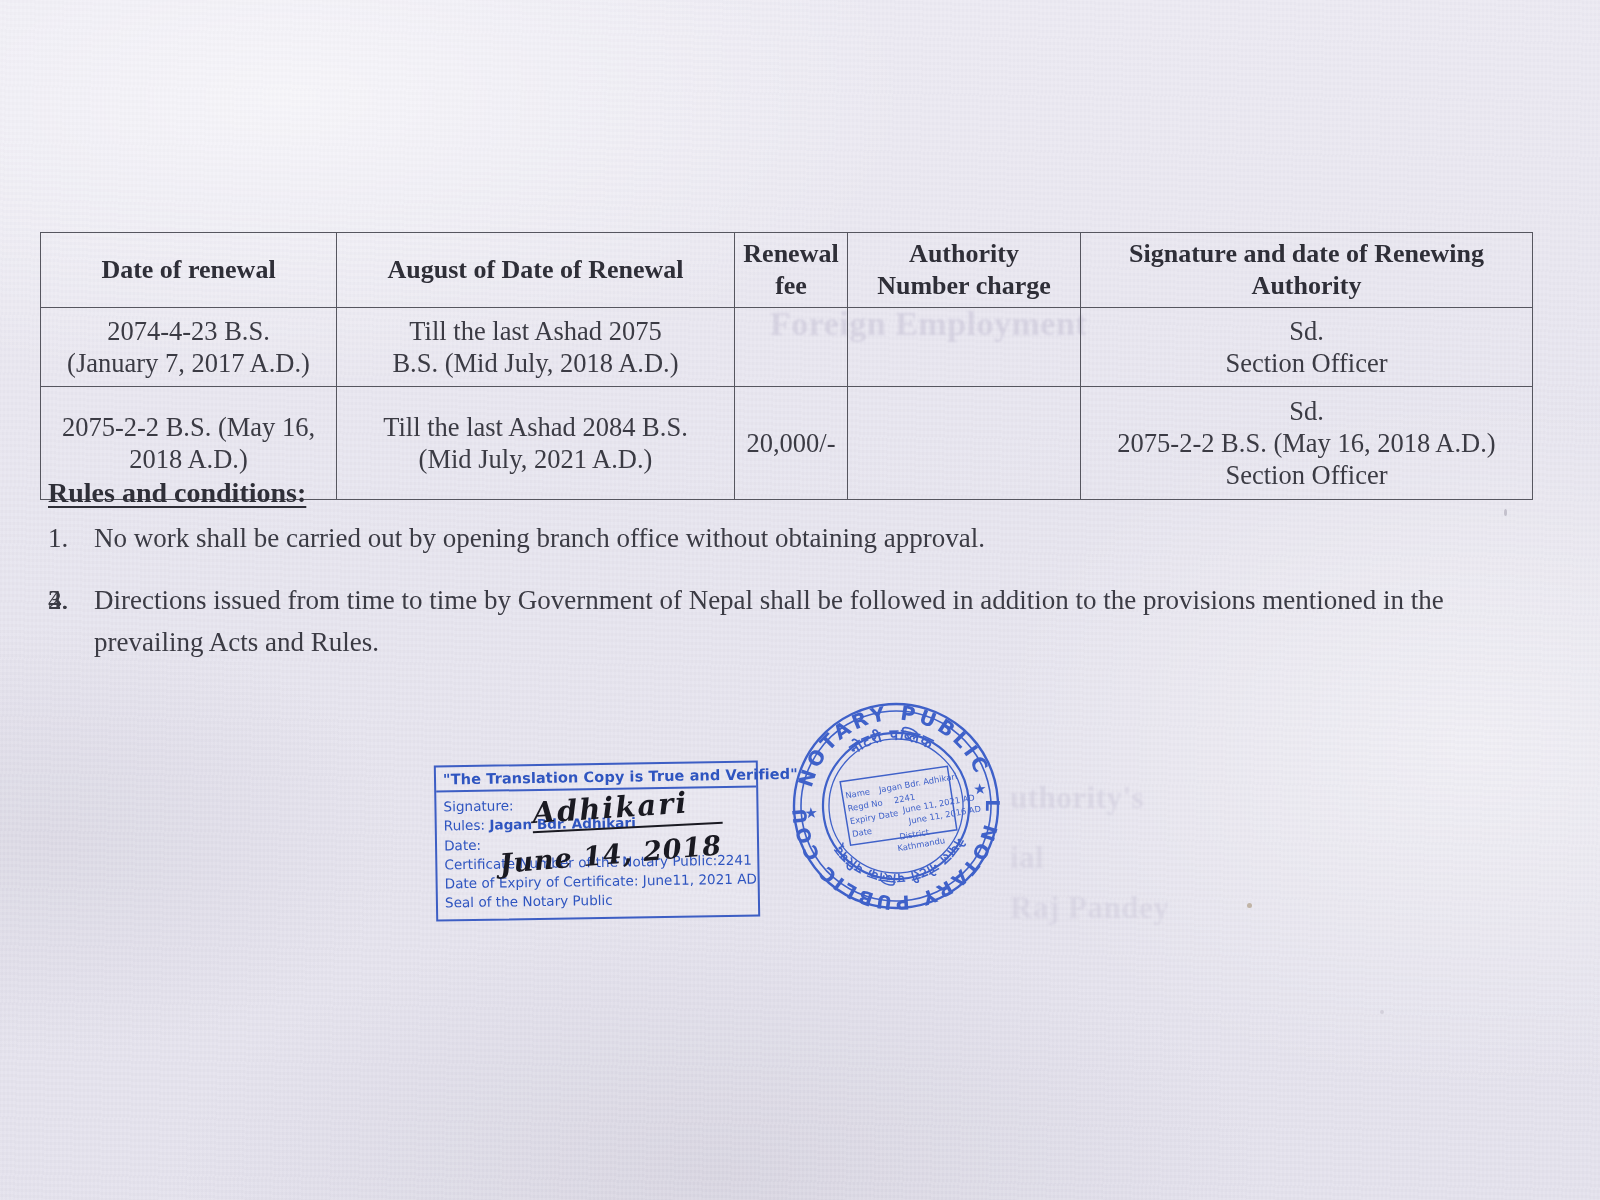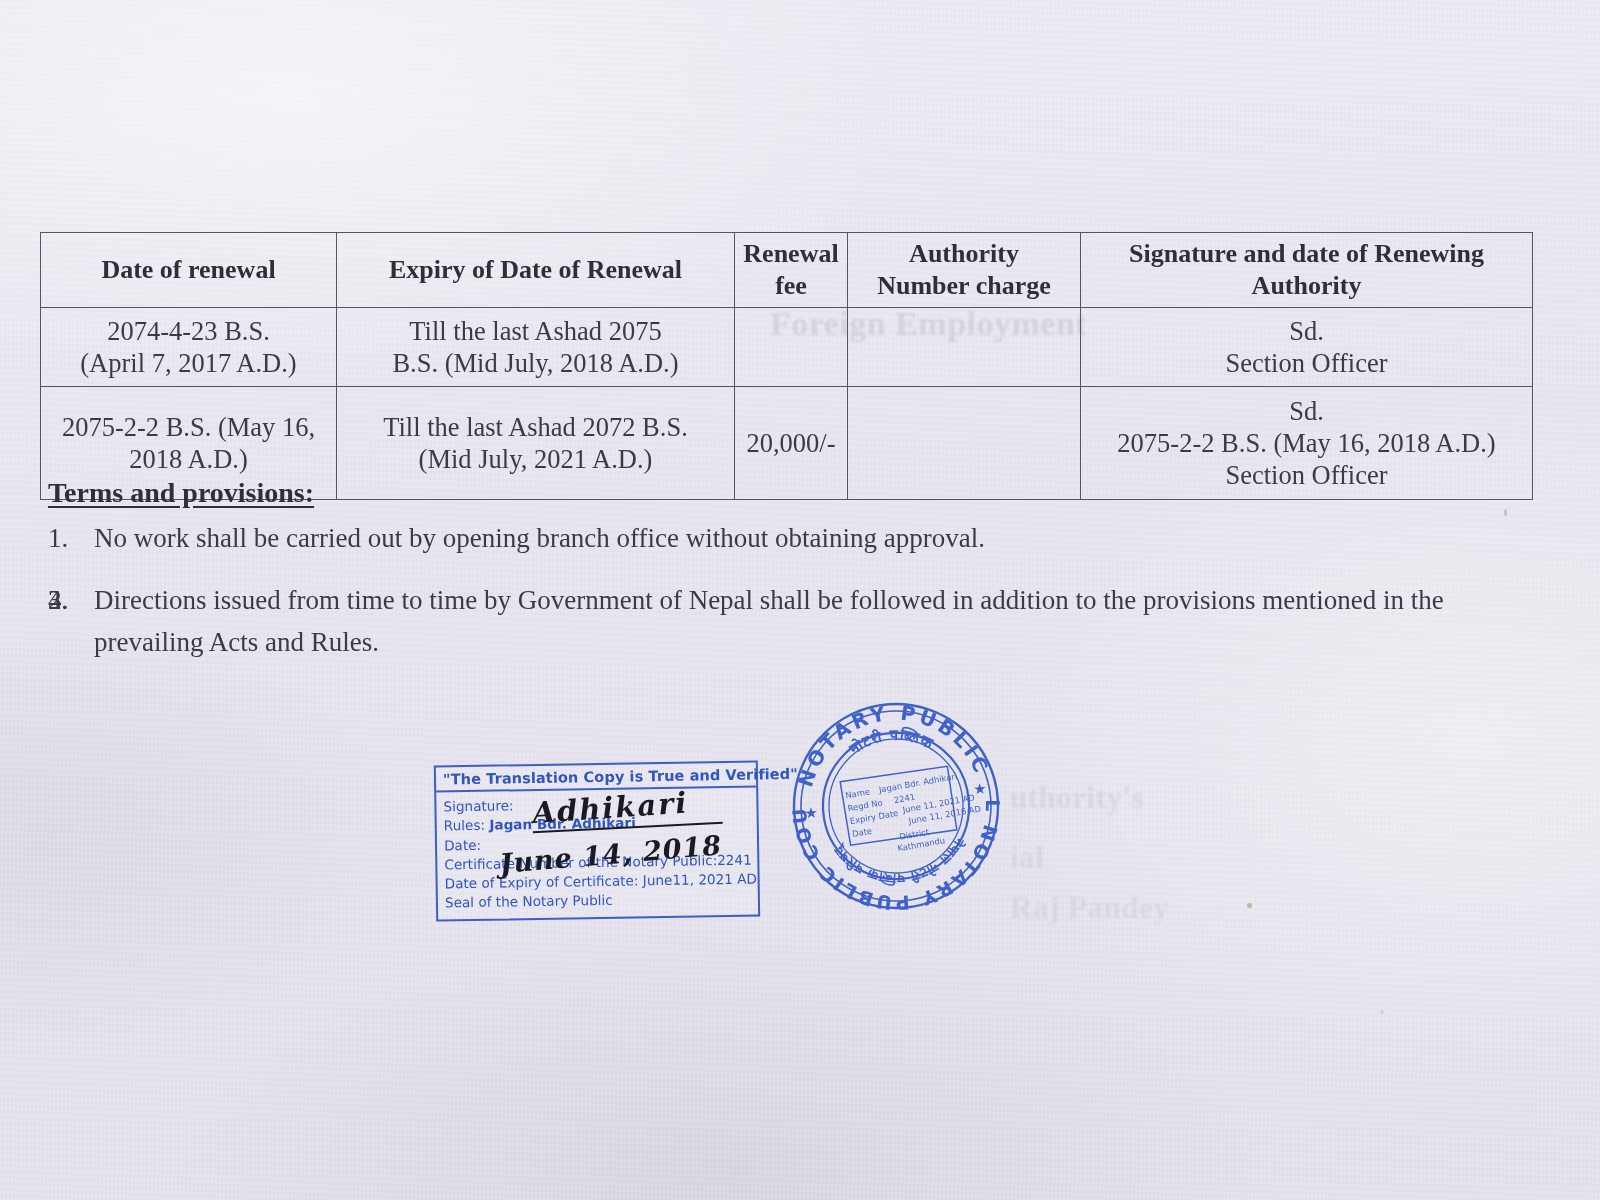--- a/index.html
+++ b/index.html
@@ -226,73 +226,73 @@
     <colgroup>
       <col class="col-a">
         <col class="col-b">
         <col class="col-c">
         <col class="col-d">
         <col class="col-e">
     </colgroup>
     <thead>
       <tr>
         <th>Date of renewal</th>
-        <th>Expiry of Date of Renewal</th>
+        <th>August of Date of Renewal</th>
         <th>
           <span class="cell-line">Renewal</span>
           <span class="cell-line">fee</span>
         </th>
         <th>
           <span class="cell-line">Authority</span>
           <span class="cell-line">Number charge</span>
         </th>
         <th>
           <span class="cell-line">Signature and date of Renewing</span>
           <span class="cell-line">Authority</span>
         </th>
       </tr>
     </thead>
     <tbody>
       <tr class="row-1">
         <td>
           <span class="cell-line">2074-4-23 B.S.</span>
-          <span class="cell-line">(April 7, 2017 A.D.)</span>
+          <span class="cell-line">(January 7, 2017 A.D.)</span>
         </td>
         <td>
           <span class="cell-line">Till the last Ashad 2075</span>
           <span class="cell-line">B.S. (Mid July, 2018 A.D.)</span>
         </td>
         <td></td>
         <td></td>
         <td>
           <span class="cell-line">Sd.</span>
           <span class="cell-line">Section Officer</span>
         </td>
       </tr>
       <tr class="row-2">
         <td>
           <span class="cell-line">2075-2-2 B.S. (May 16,</span>
           <span class="cell-line">2018 A.D.)</span>
         </td>
         <td>
-          <span class="cell-line">Till the last Ashad 2072 B.S.</span>
+          <span class="cell-line">Till the last Ashad 2084 B.S.</span>
           <span class="cell-line">(Mid July, 2021 A.D.)</span>
         </td>
         <td>20,000/-</td>
         <td></td>
         <td>
           <span class="cell-line">Sd.</span>
           <span class="cell-line">2075-2-2 B.S. (May 16, 2018 A.D.)</span>
           <span class="cell-line">Section Officer</span>
         </td>
       </tr>
     </tbody>
   </table>
 
-  <div id="terms-heading">Terms and provisions:</div>
+  <div id="terms-heading">Rules and conditions:</div>
 
   <ol id="terms-list">
     <li>
       <span class="num">1.</span>
       <span>No work shall be carried out by opening branch office without obtaining approval.</span>
     </li>
     <li>
       <span class="num">2.</span>
     </li>
     <li>

